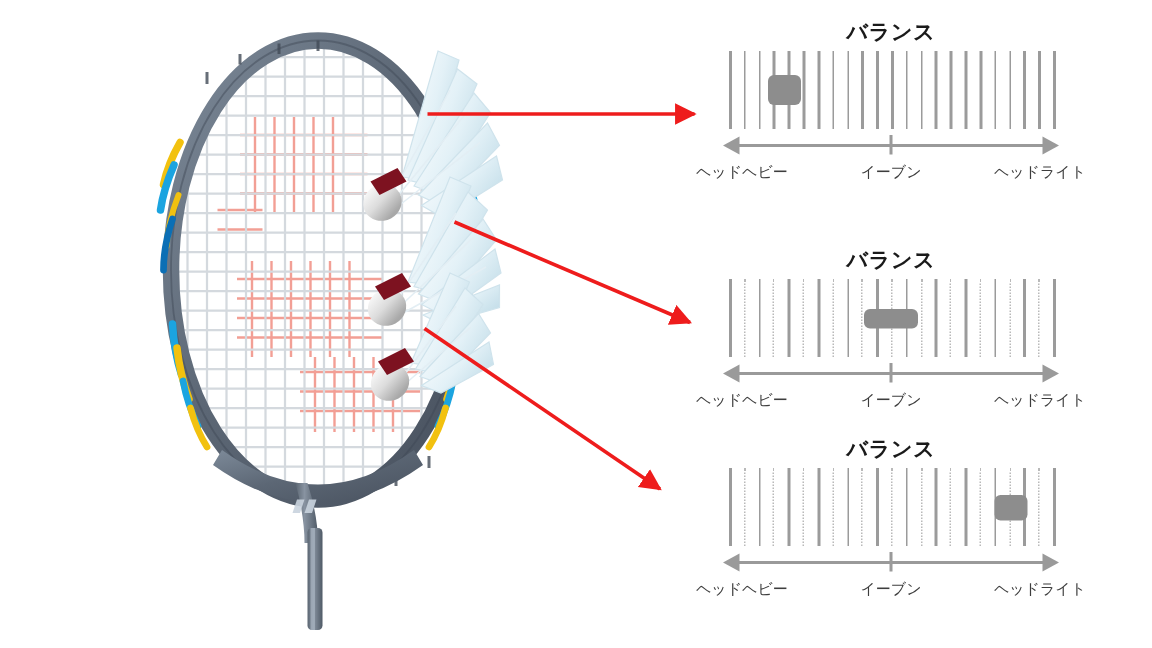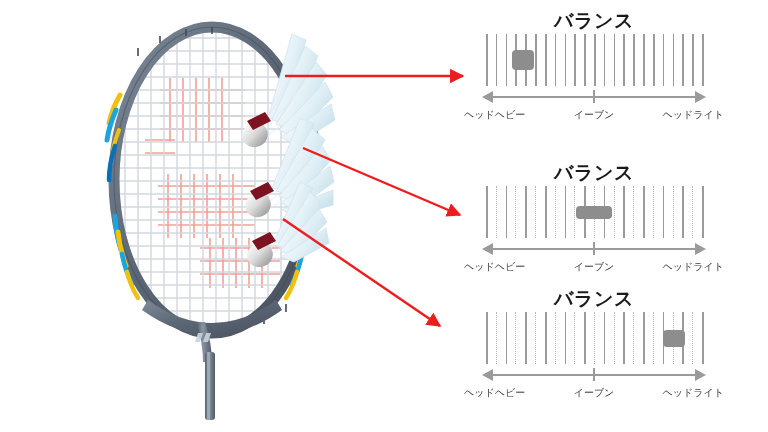--- a/index.html
+++ b/index.html
@@ -16,21 +16,21 @@
   .racket-wrap{position:absolute;left:0;top:0;width:420px;height:432px;}
   .racket-svg{position:absolute;left:0;top:0;}
 
   
   .arrows{position:absolute;left:0;top:0;width:768px;height:432px;pointer-events:none;}
 
   
   .panel{position:absolute;width:268px;height:118px;}
   .panel-title{
     text-align:center;
-    font-size:19px;
+    font-size:14px;
     font-weight:700;
     color:#1a1a1a;
     letter-spacing:.5px;
     height:18px;
     line-height:18px;
     margin:0 0 4px 0;
   }
   .scale{
     position:relative;
     height:52px;

